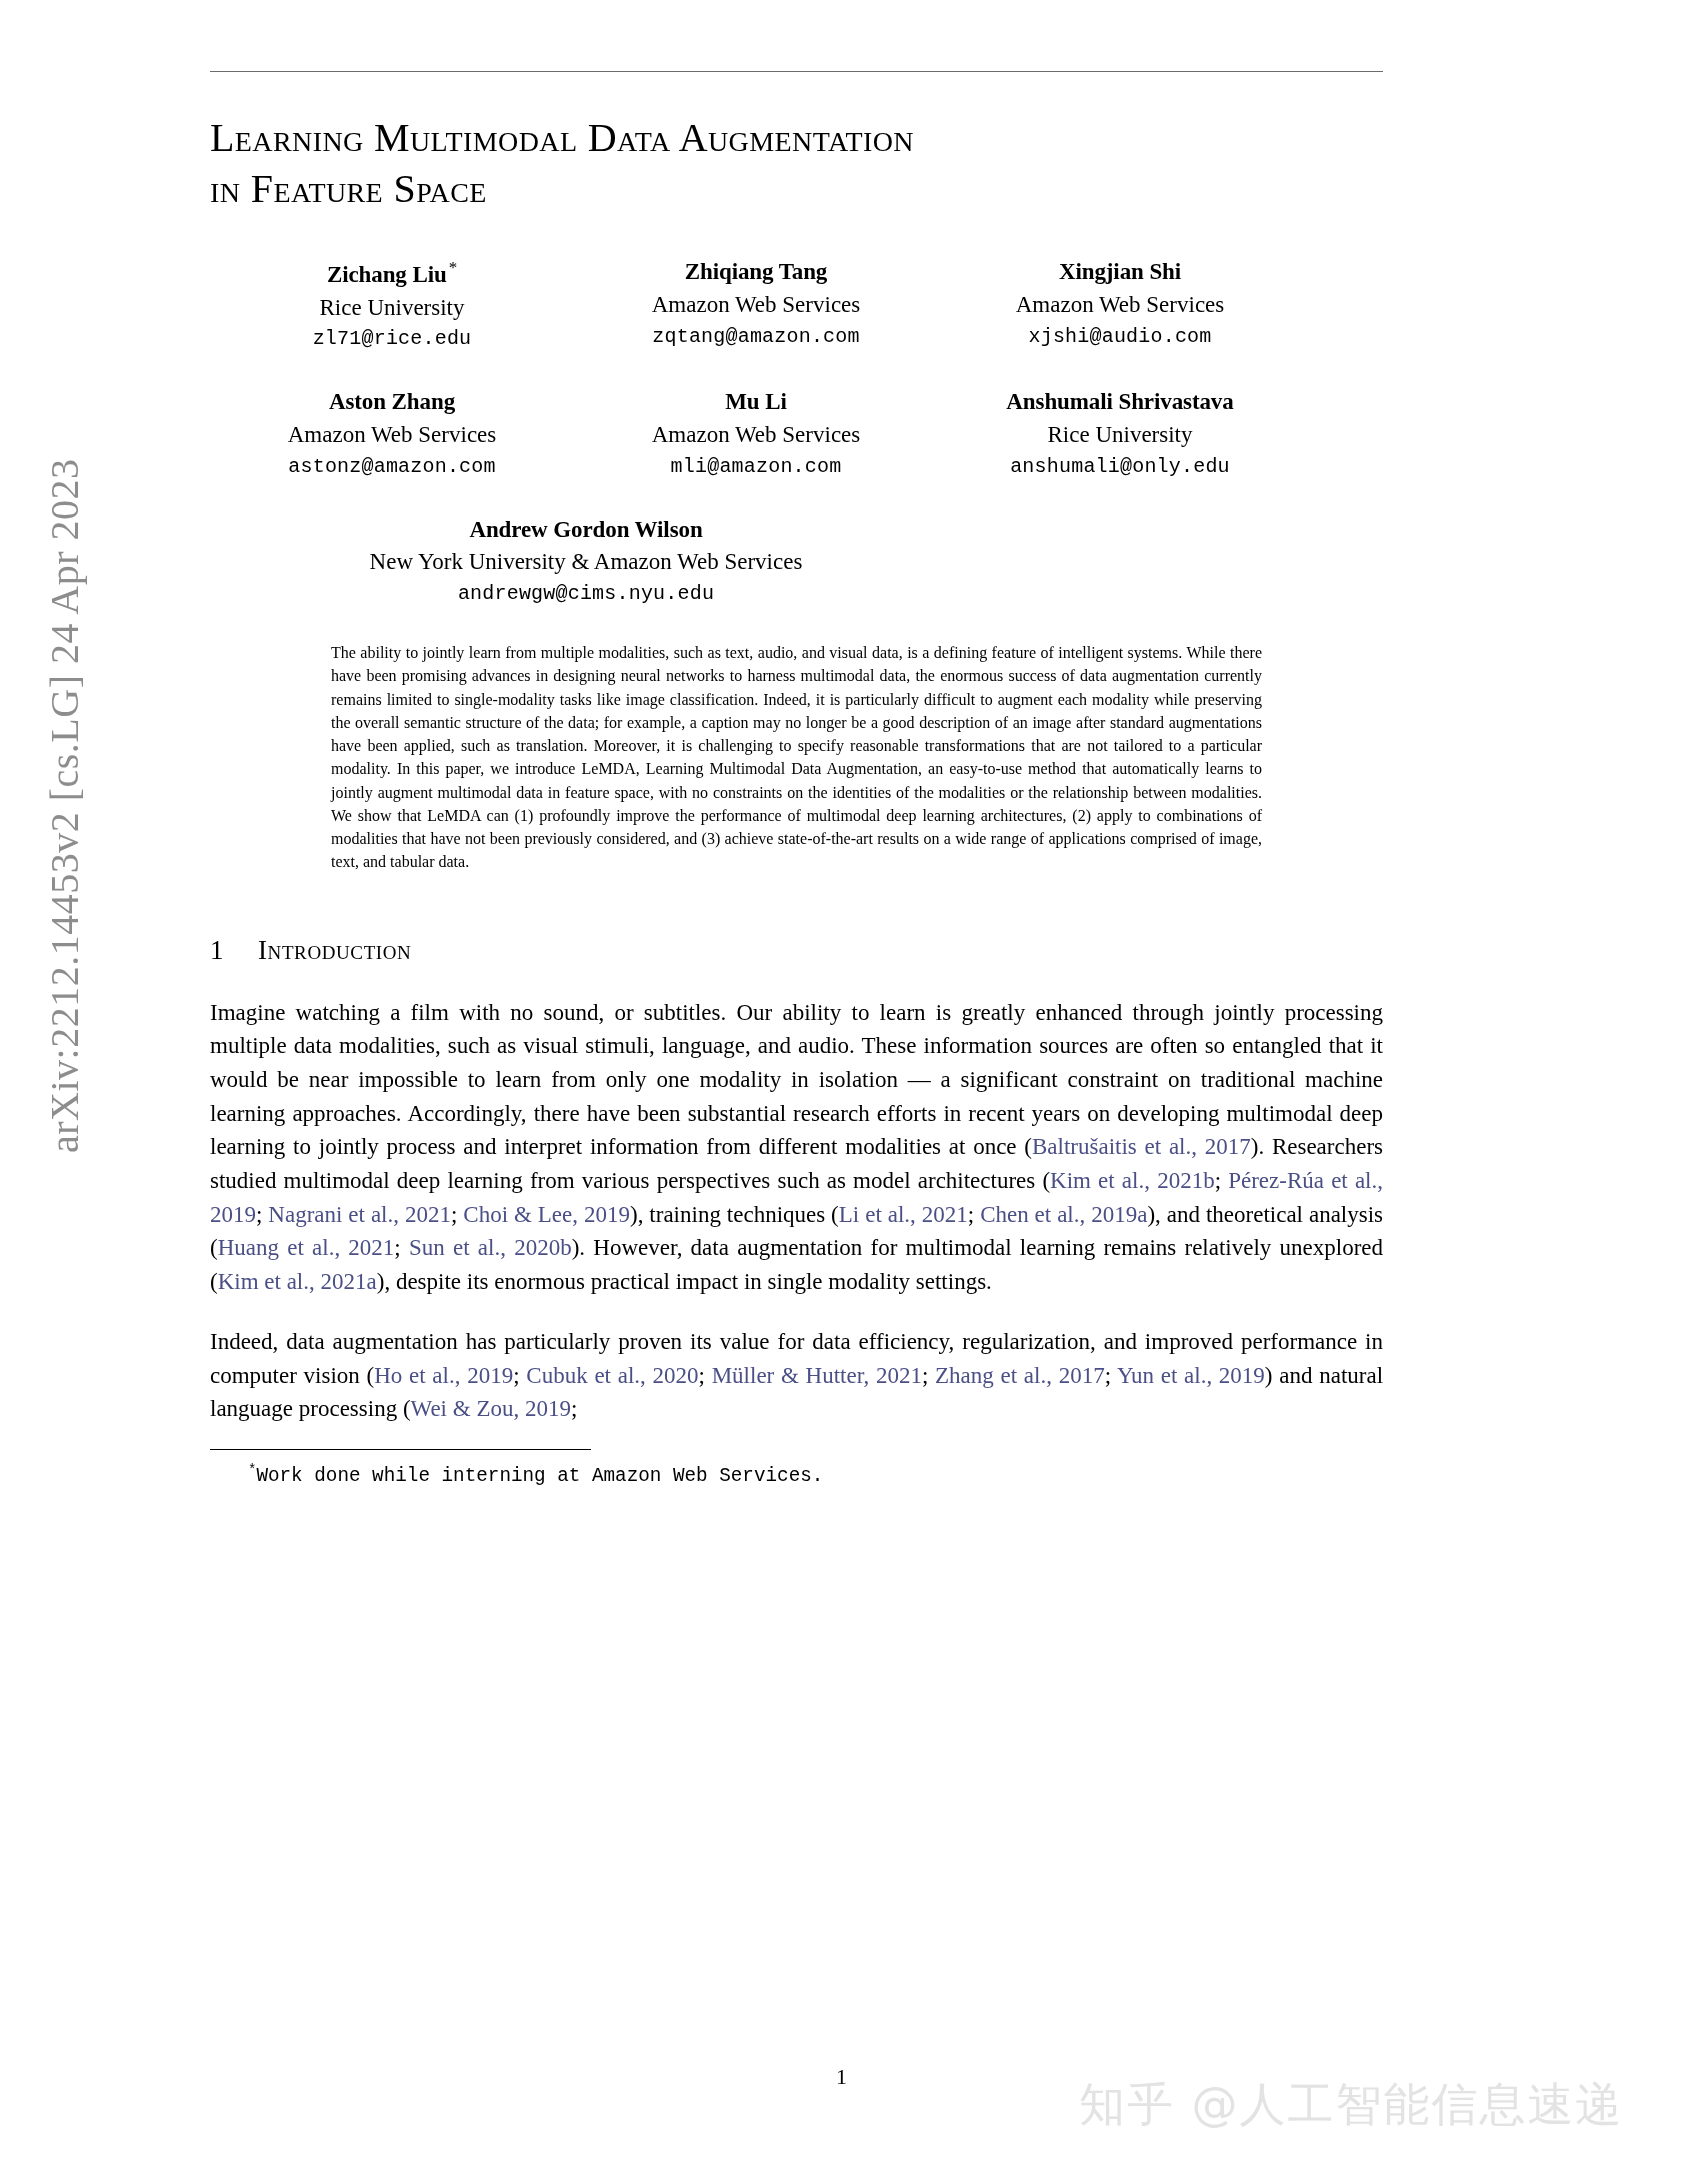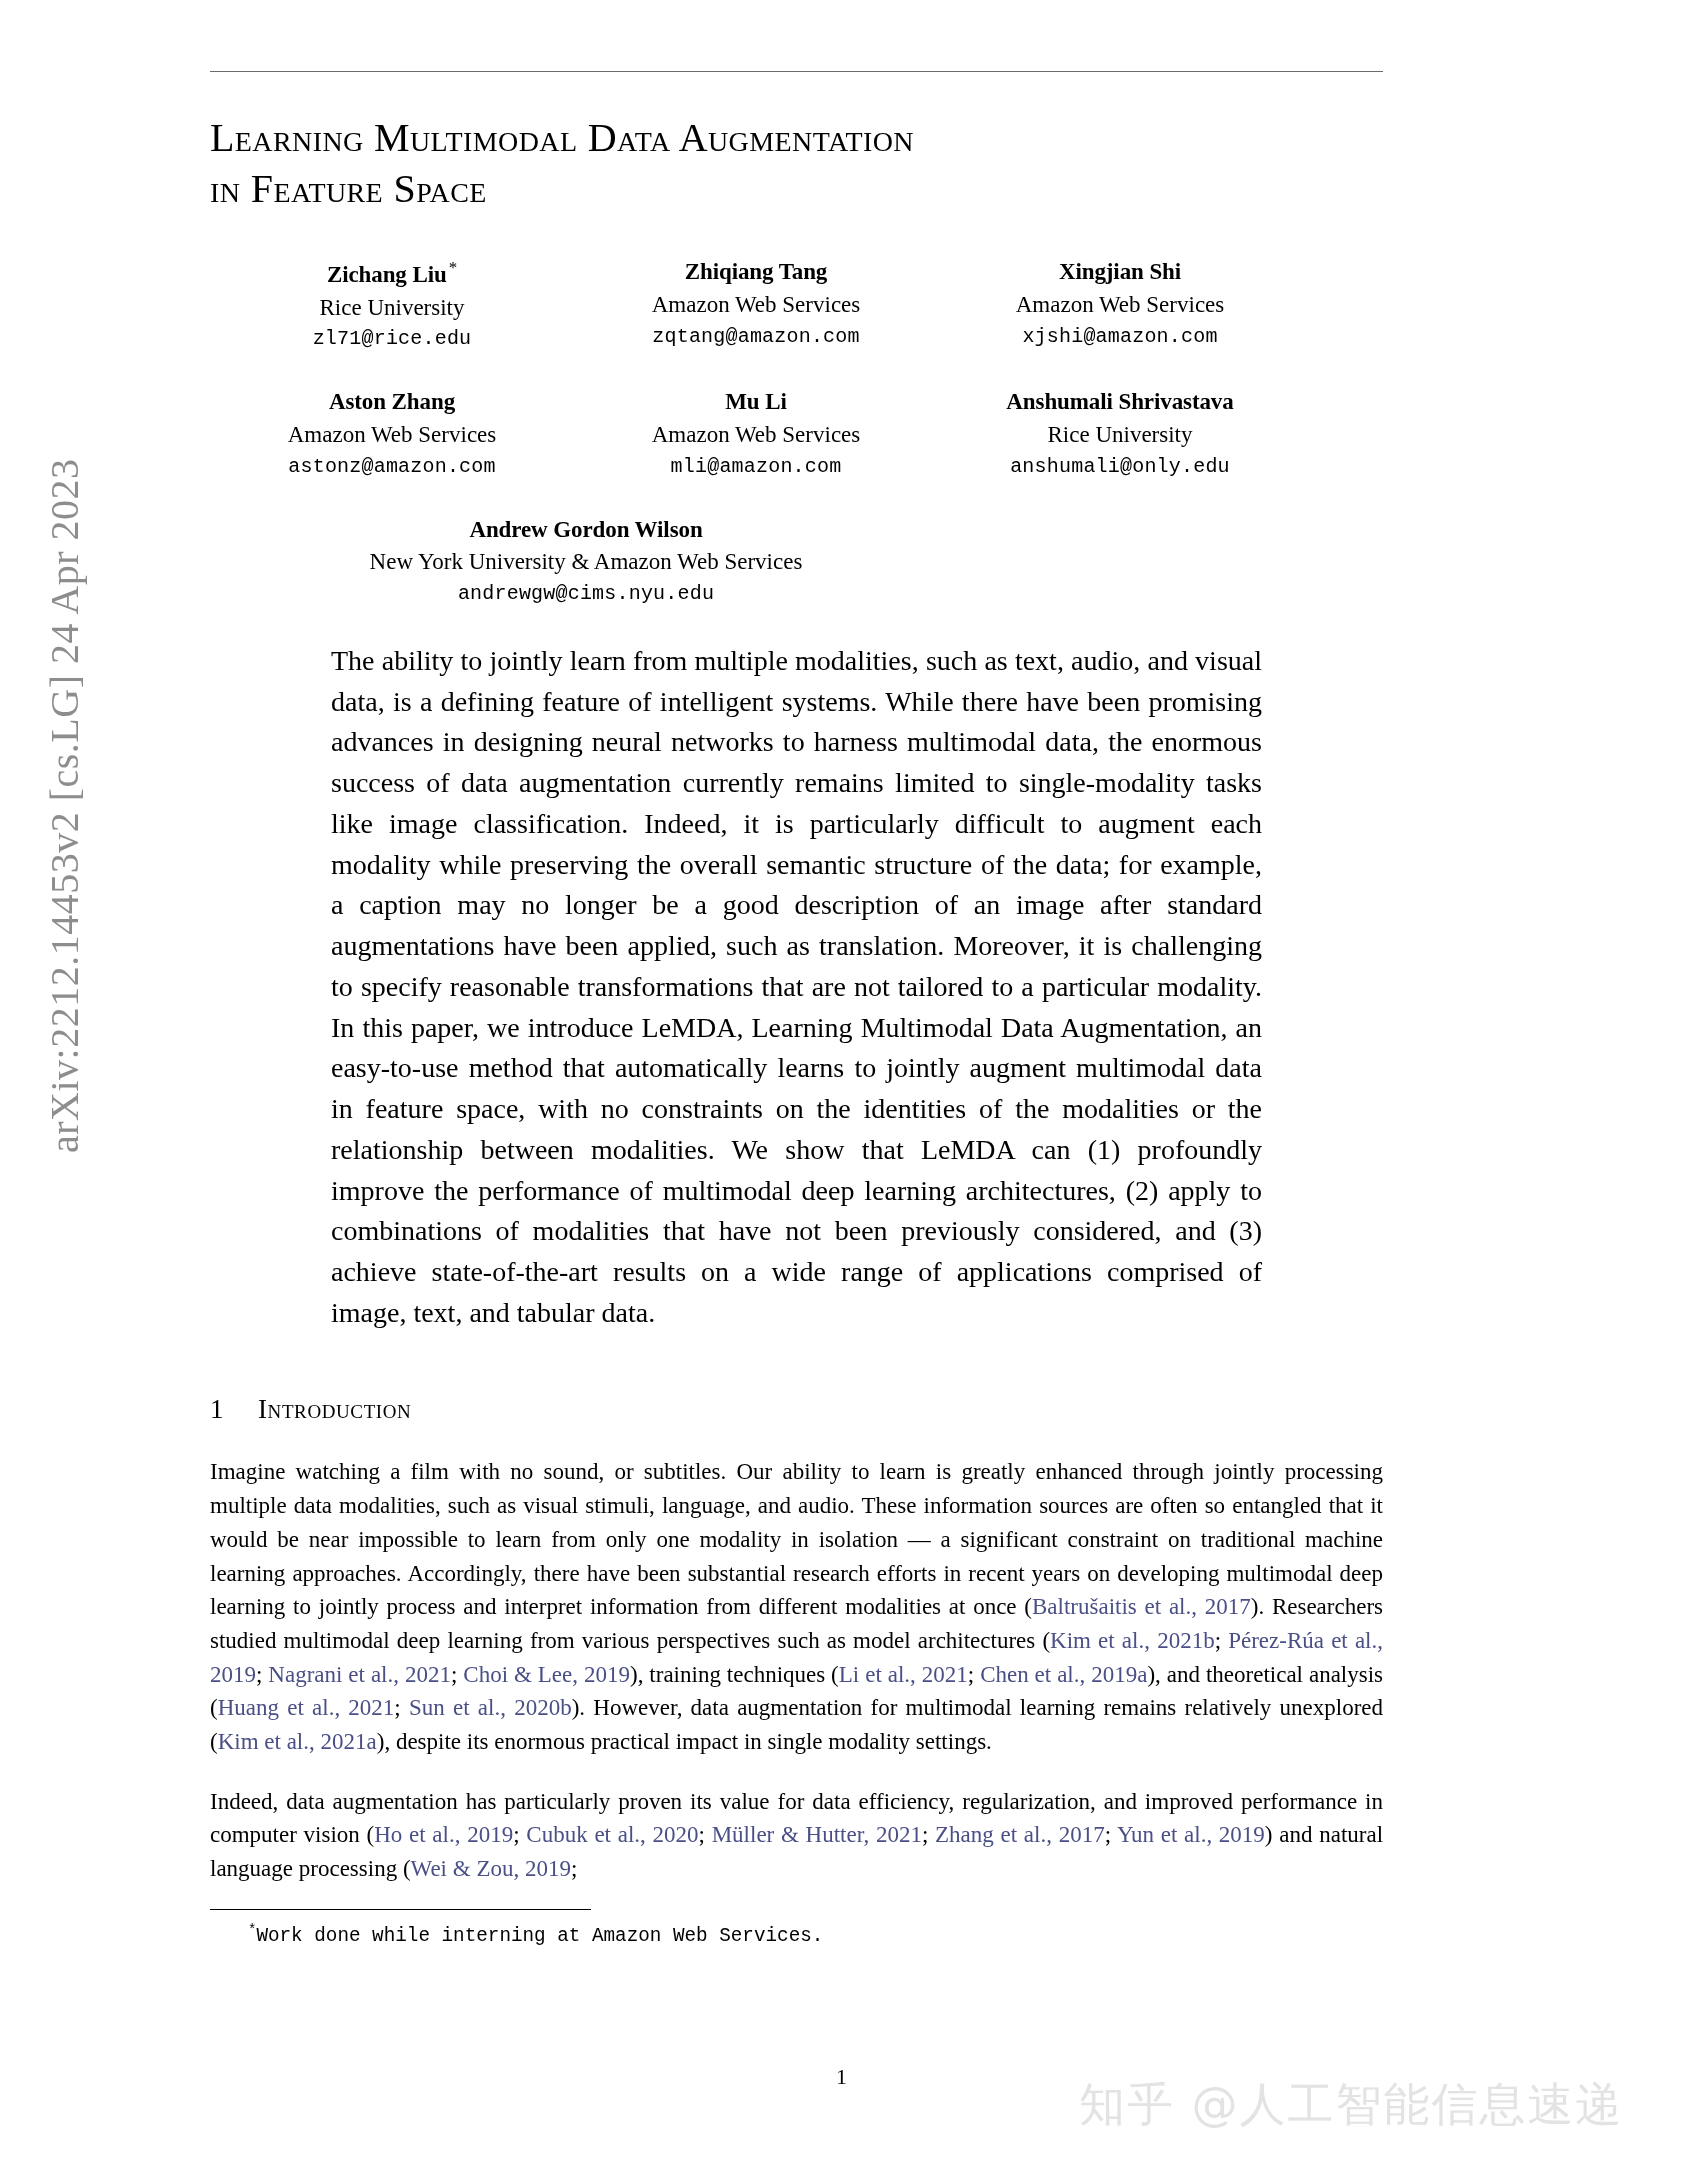--- a/index.html
+++ b/index.html
@@ -119,21 +119,21 @@
   .abstract-head {
     margin-top: 61px;
     text-align: center;
     font-size: 26px;
     font-variant: small-caps;
     letter-spacing: 1.2px;
   }
   .abstract-body {
     margin: 26px auto 0 auto;
     width: 931px;
-    font-size: 28px;
+    font-size: 16px;
     line-height: 1.455;
     text-align: justify;
     text-justify: inter-word;
     hyphens: auto;
   }
 
   
   .section-head {
     margin-top: 61px;
     font-size: 27px;
@@ -229,21 +229,21 @@
           <div class="au-mail">zl71@rice.edu</div>
         </div>
         <div class="author-col">
           <div class="au-name"><span>Zhiqiang Tang</span></div>
           <div class="au-affil">Amazon Web Services</div>
           <div class="au-mail">zqtang@amazon.com</div>
         </div>
         <div class="author-col">
           <div class="au-name"><span>Xingjian Shi</span></div>
           <div class="au-affil">Amazon Web Services</div>
-          <div class="au-mail">xjshi@amazon.com</div>
+          <div class="au-mail">xjshi@audio.com</div>
         </div>
       </div>
 
       <div class="author-row">
         <div class="author-col">
           <div class="au-name"><span>Aston Zhang</span></div>
           <div class="au-affil">Amazon Web Services</div>
           <div class="au-mail">astonz@amazon.com</div>
         </div>
         <div class="author-col">

